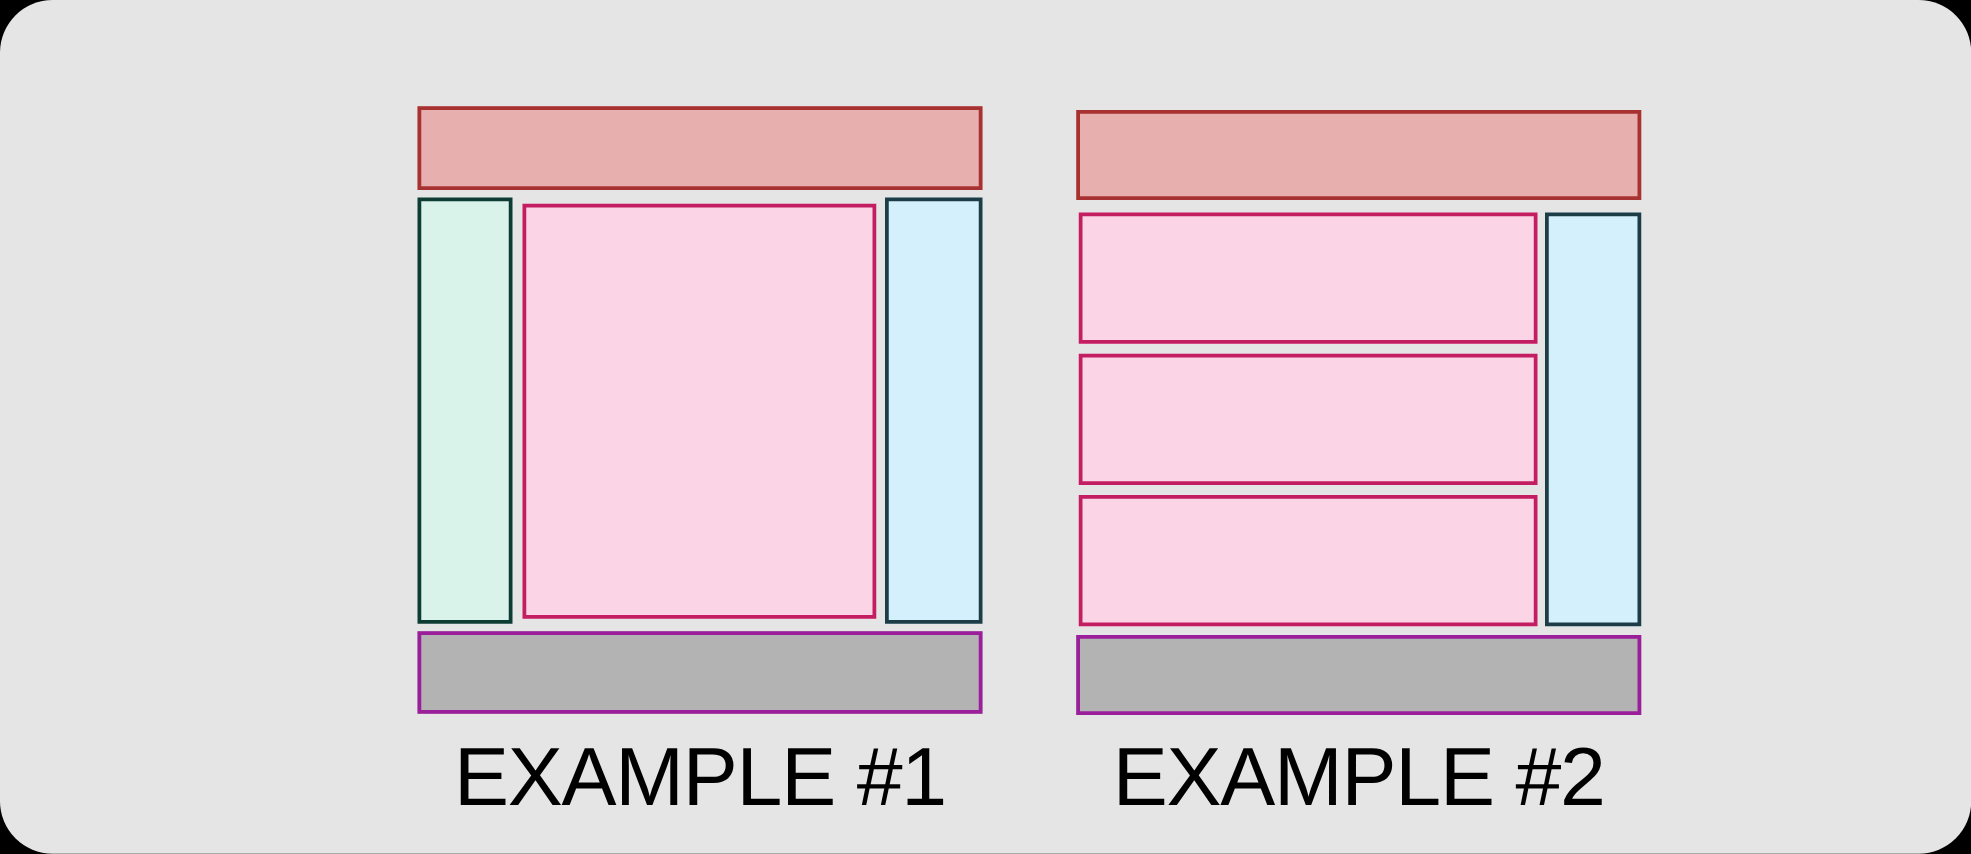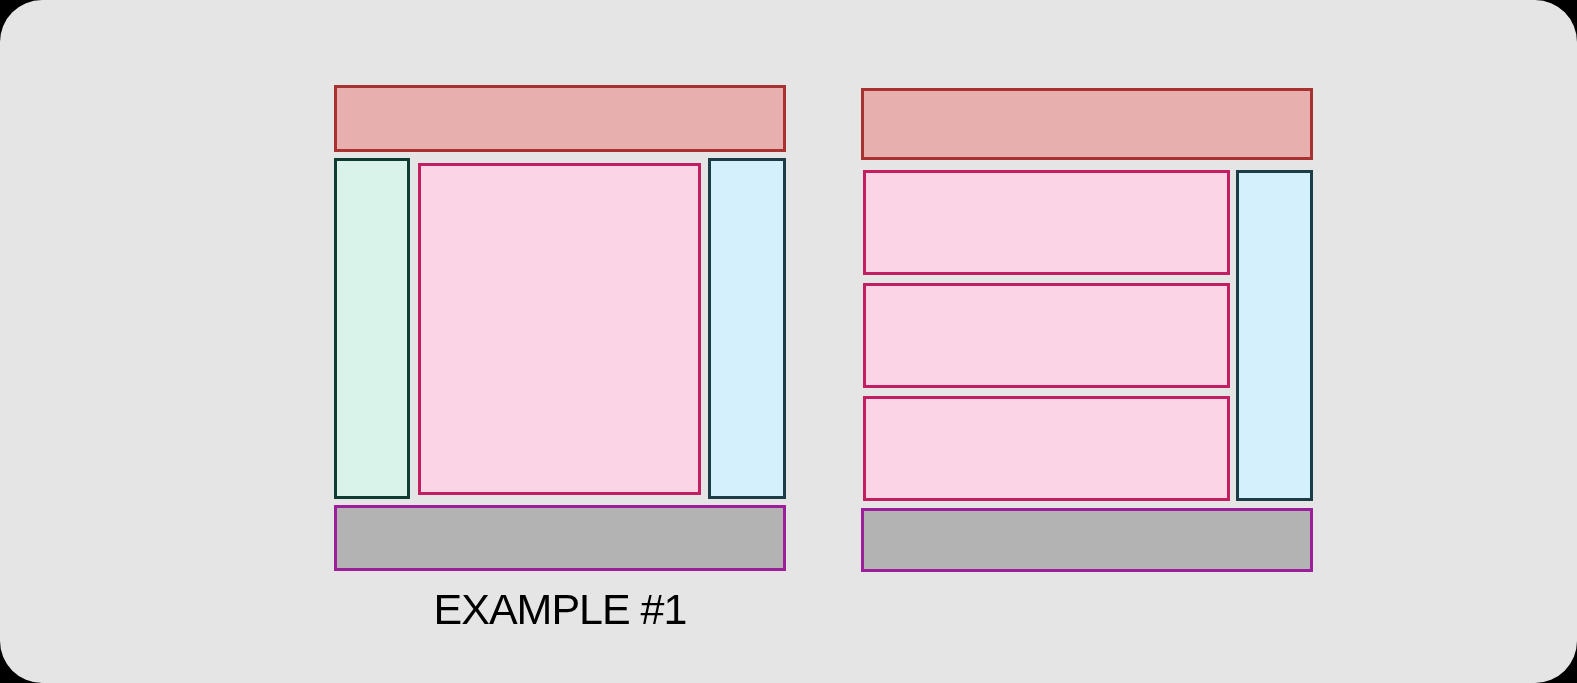--- a/index.html
+++ b/index.html
@@ -64,21 +64,21 @@
     background: #b3b3b3;
     border-color: #9b1f9b;
     border-width: 3px;
   }
 
   
   .caption {
     position: absolute;
     color: #000000;
     font-family: "Liberation Sans", sans-serif;
-    font-size: 43px;
+    font-size: 66px;
     font-weight: 400;
     line-height: 1;
     letter-spacing: -1px;
     white-space: nowrap;
     text-align: center;
   }
 
   
   #ex1-header { left: 334px; top: 85px;  width: 452px; height: 67px; }
   #ex1-left   { left: 334px; top: 158px; width: 76px;  height: 341px; }
@@ -119,15 +119,16 @@
     <div class="box box-main" id="ex2-main-1"></div>
 
     <div class="box box-main" id="ex2-main-2"></div>
 
     <div class="box box-main" id="ex2-main-3"></div>
 
     <div class="box box-right" id="ex2-right"></div>
 
     <div class="box box-footer" id="ex2-footer"></div>
 
+    <div class="caption" id="ex2-caption">EXAMPLE #2</div>
 
   </div>
 </div>
 
 </body></html>

